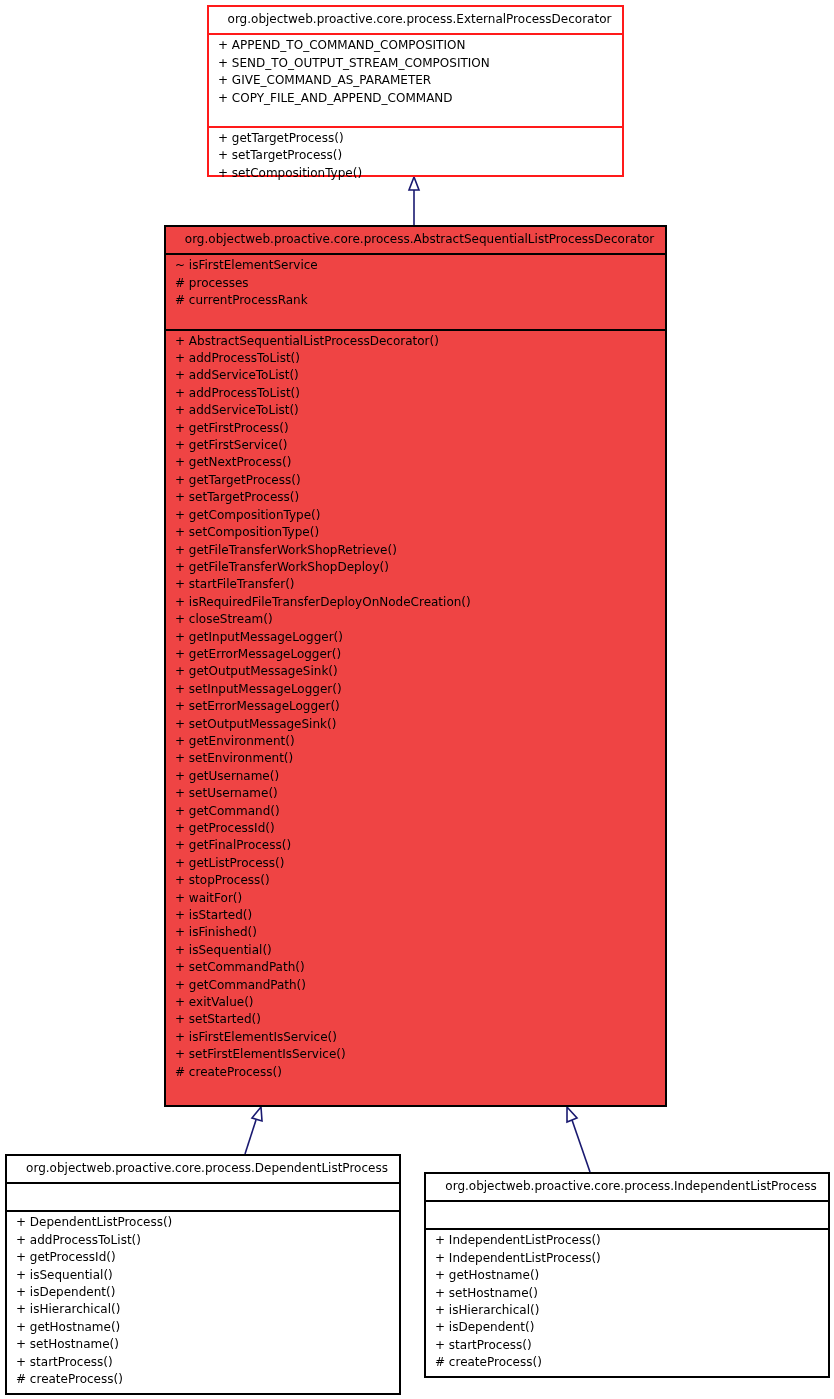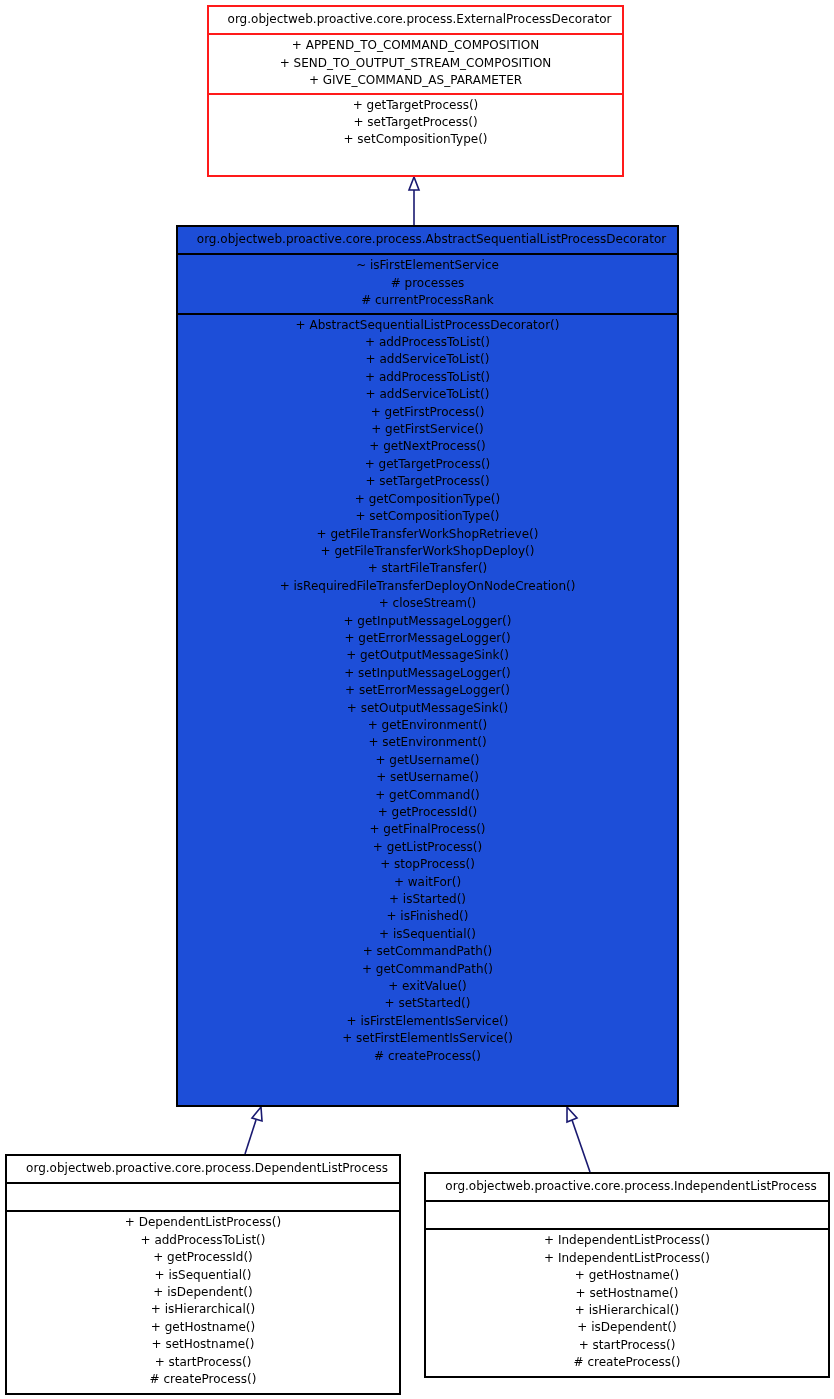--- a/index.html
+++ b/index.html
@@ -1,21 +1,21 @@
 <!DOCTYPE html>
 <html><head>
 <meta charset="utf-8">
 <style>
   html, body { margin: 0; padding: 0; background: #ffffff; }
   body { width: 834px; height: 1399px; position: relative; overflow: hidden;
          font-family: "DejaVu Sans", "Liberation Sans", sans-serif; }
   .cls { position: absolute; box-sizing: border-box; border: 2px solid #000; background: #fff; }
-  .cls.focus { background: #1d4ed8; margin-left: 12px; }
+  .cls.focus { background: #ef4444; }
   .cls.red { border-color: #ff1a1a; }
-  .sec { box-sizing: border-box; border-bottom: 2px solid #000; padding: 2px 9px 3px 9px; text-align: center; }
+  .sec { box-sizing: border-box; border-bottom: 2px solid #000; padding: 2px 9px 19px 9px; }
   .cls.red .sec { border-bottom-color: #ff1a1a; }
   .sec:last-child { border-bottom: none; }
   .title { text-align: center; font-size: 12px; line-height: 17.4px; padding: 4px 4px 5px 12px; color: #000; white-space: nowrap; }
   .line { font-size: 12px; line-height: 17.4px; color: #000; white-space: nowrap; display: block; }
   .empty { height: 28px; }
   svg.edges { position: absolute; left: 0; top: 0; pointer-events: none; }
 </style>
 </head>
 <body>
 
@@ -29,20 +29,21 @@
     <polygon points="567,1107 567,1122 577,1118"></polygon>
   </g>
 </svg>
 
 <div class="cls red" style="left:207px; top:5px; width:417px; height:172px;">
   <div class="sec title">org.objectweb.proactive.core.process.ExternalProcessDecorator</div>
   <div class="sec" id="ext-attrs">
       <span class="line">+ APPEND_TO_COMMAND_COMPOSITION</span>
       <span class="line">+ SEND_TO_OUTPUT_STREAM_COMPOSITION</span>
       <span class="line">+ GIVE_COMMAND_AS_PARAMETER</span>
+      <span class="line">+ COPY_FILE_AND_APPEND_COMMAND</span>
     </div>
   <div class="sec" id="ext-methods">
       <span class="line">+ getTargetProcess()</span>
       <span class="line">+ setTargetProcess()</span>
       <span class="line">+ setCompositionType()</span>
     </div>
 </div>
 
 <div class="cls focus" style="left:164px; top:225px; width:503px; height:882px;">
   <div class="sec title">org.objectweb.proactive.core.process.AbstractSequentialListProcessDecorator</div>

